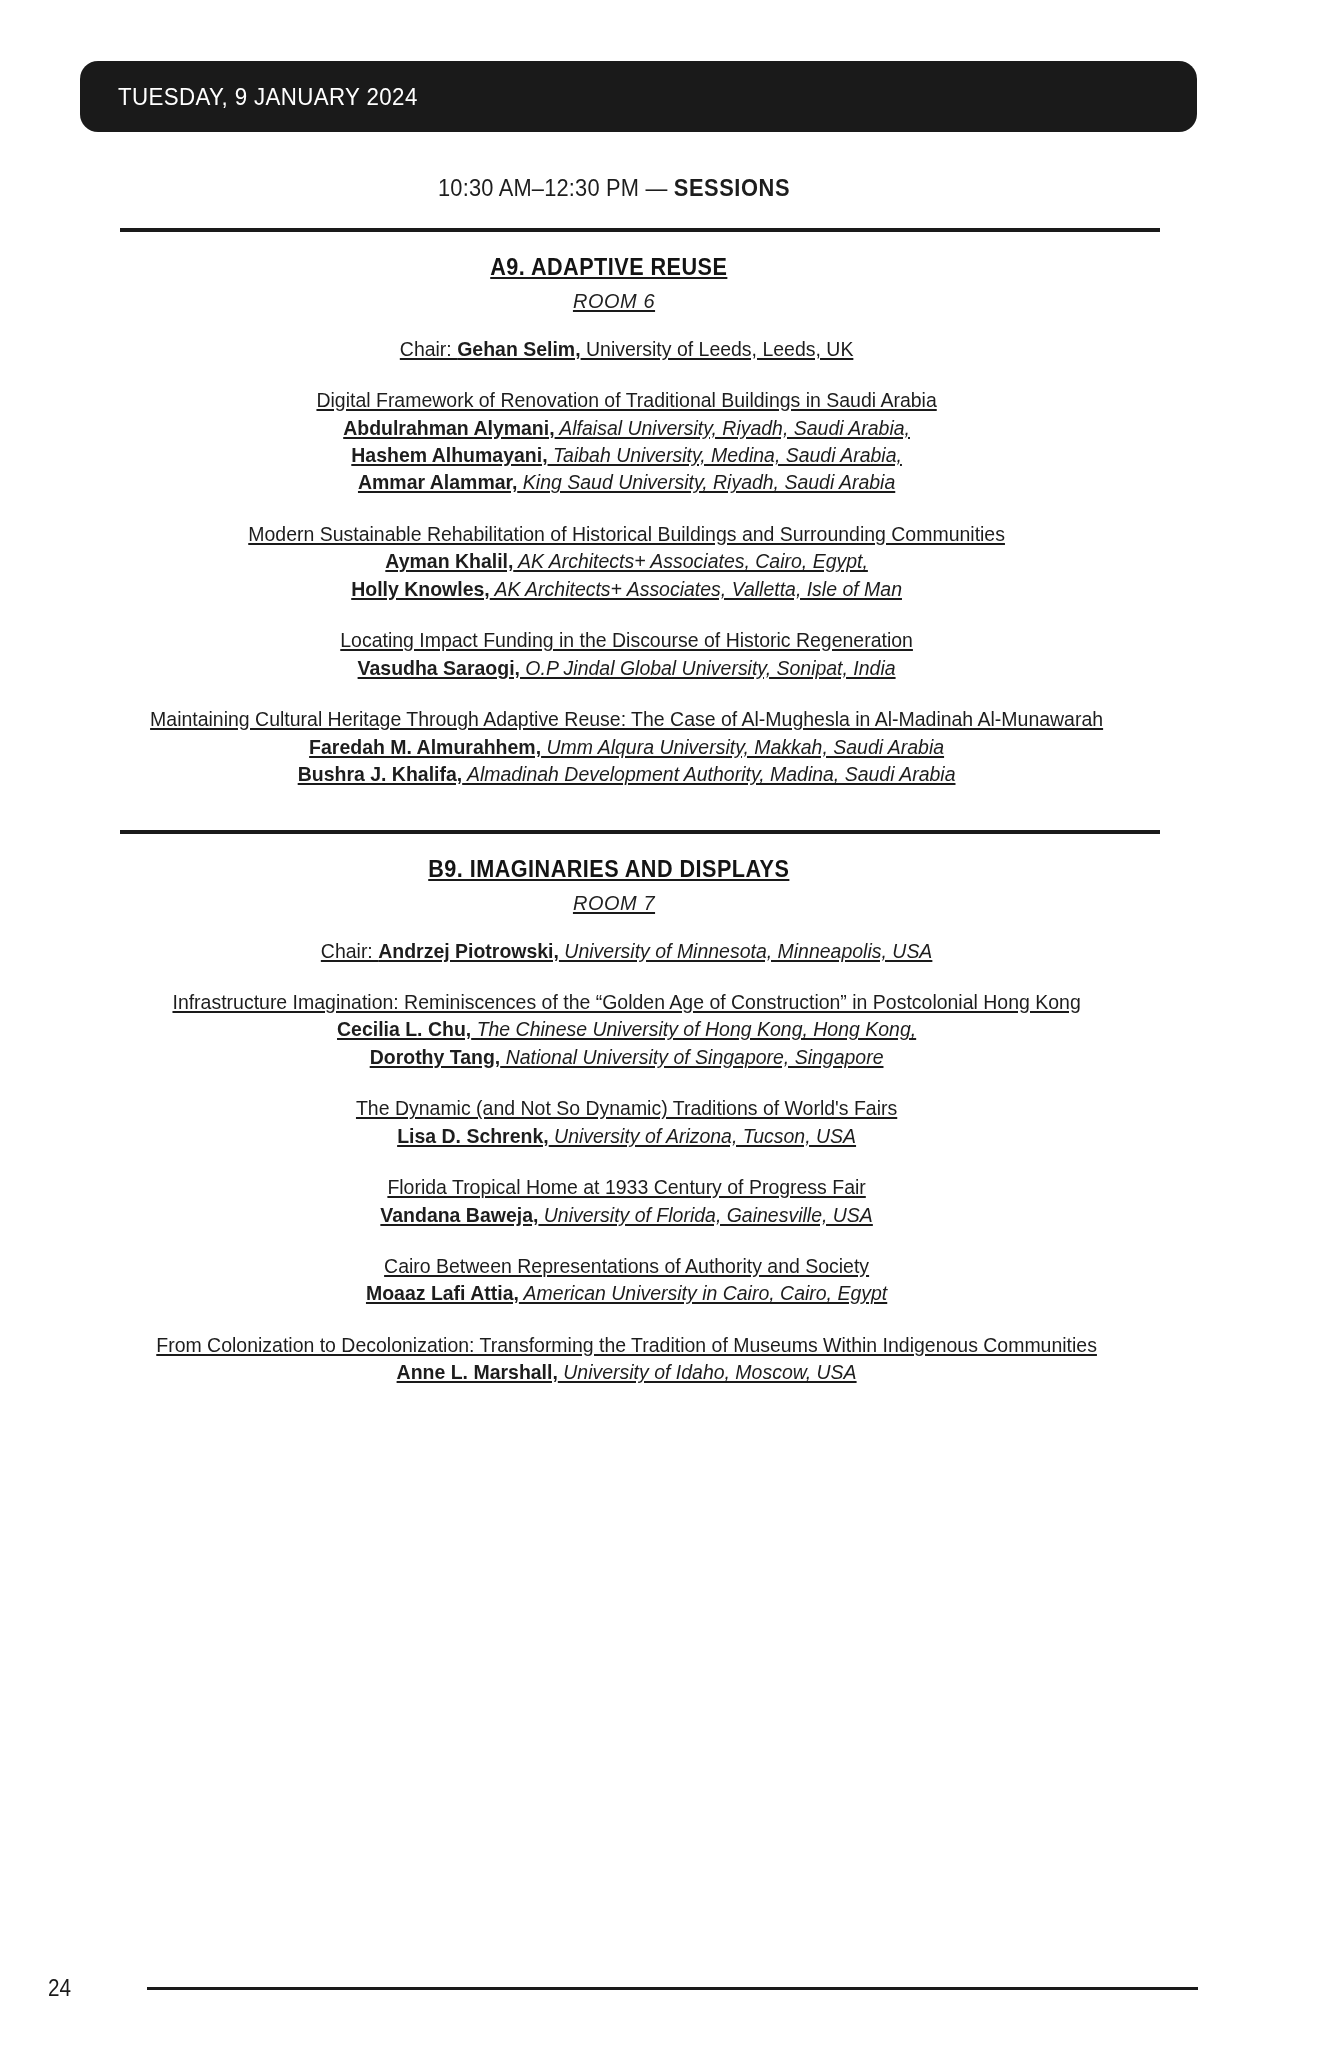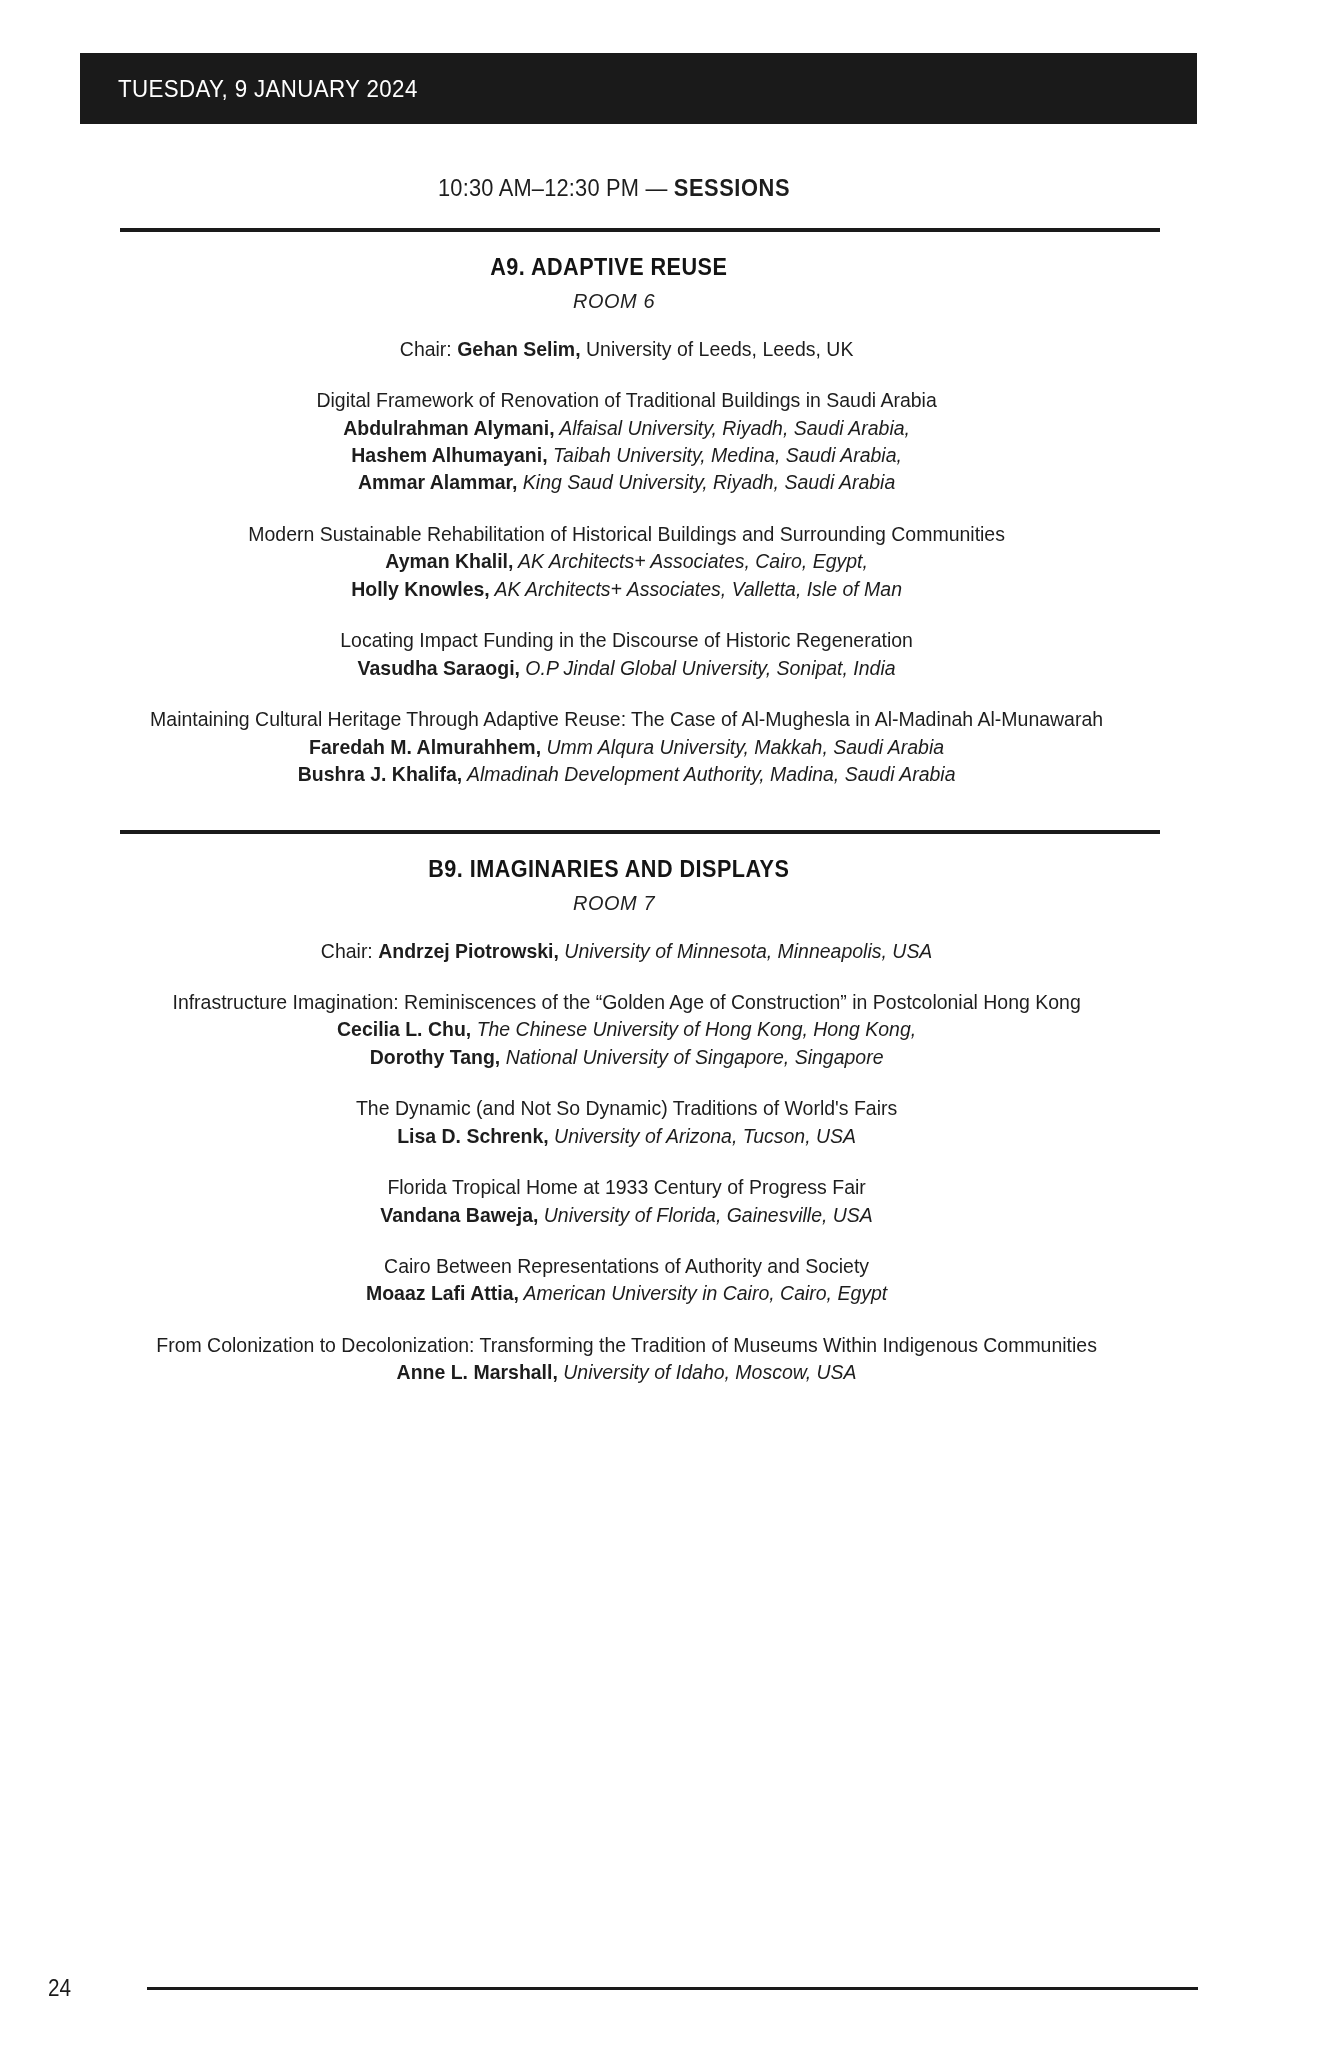--- a/index.html
+++ b/index.html
@@ -21,26 +21,27 @@
     left: 0; top: 0;
     width: 1325px;
     height: 2048px;
     box-sizing: border-box;
   }
 
   
   .daybar {
     position: absolute;
     left: 80px;
-    top: 53px;
+    top: 61px;
     width: 1117px;
     height: 71px;
     background: #1a1a1a;
     display: flex;
     align-items: center;
+    border-radius: 18px;
   }
   .daybar-text {
     color: #ffffff;
     font-size: 24px;
     font-weight: 400;
     letter-spacing: 0.4px;
     margin-left: 38px;
     transform: scaleX(0.93);
     transform-origin: left center;
     white-space: nowrap;
@@ -72,20 +73,21 @@
 
   .rule {
     height: 4px;
     background: #1a1a1a;
     width: 1040px;
     margin: 0 0 22px 0;
   }
 
   .session {
     margin-bottom: 6px;
+    text-decoration: underline;
   }
 
   .session-title {
     font-size: 23px;
     font-weight: 700;
     letter-spacing: 0.5px;
     color: #141414;
     margin: 0 0 8px 0;
     transform: scaleX(0.94);
     transform-origin: left center;

